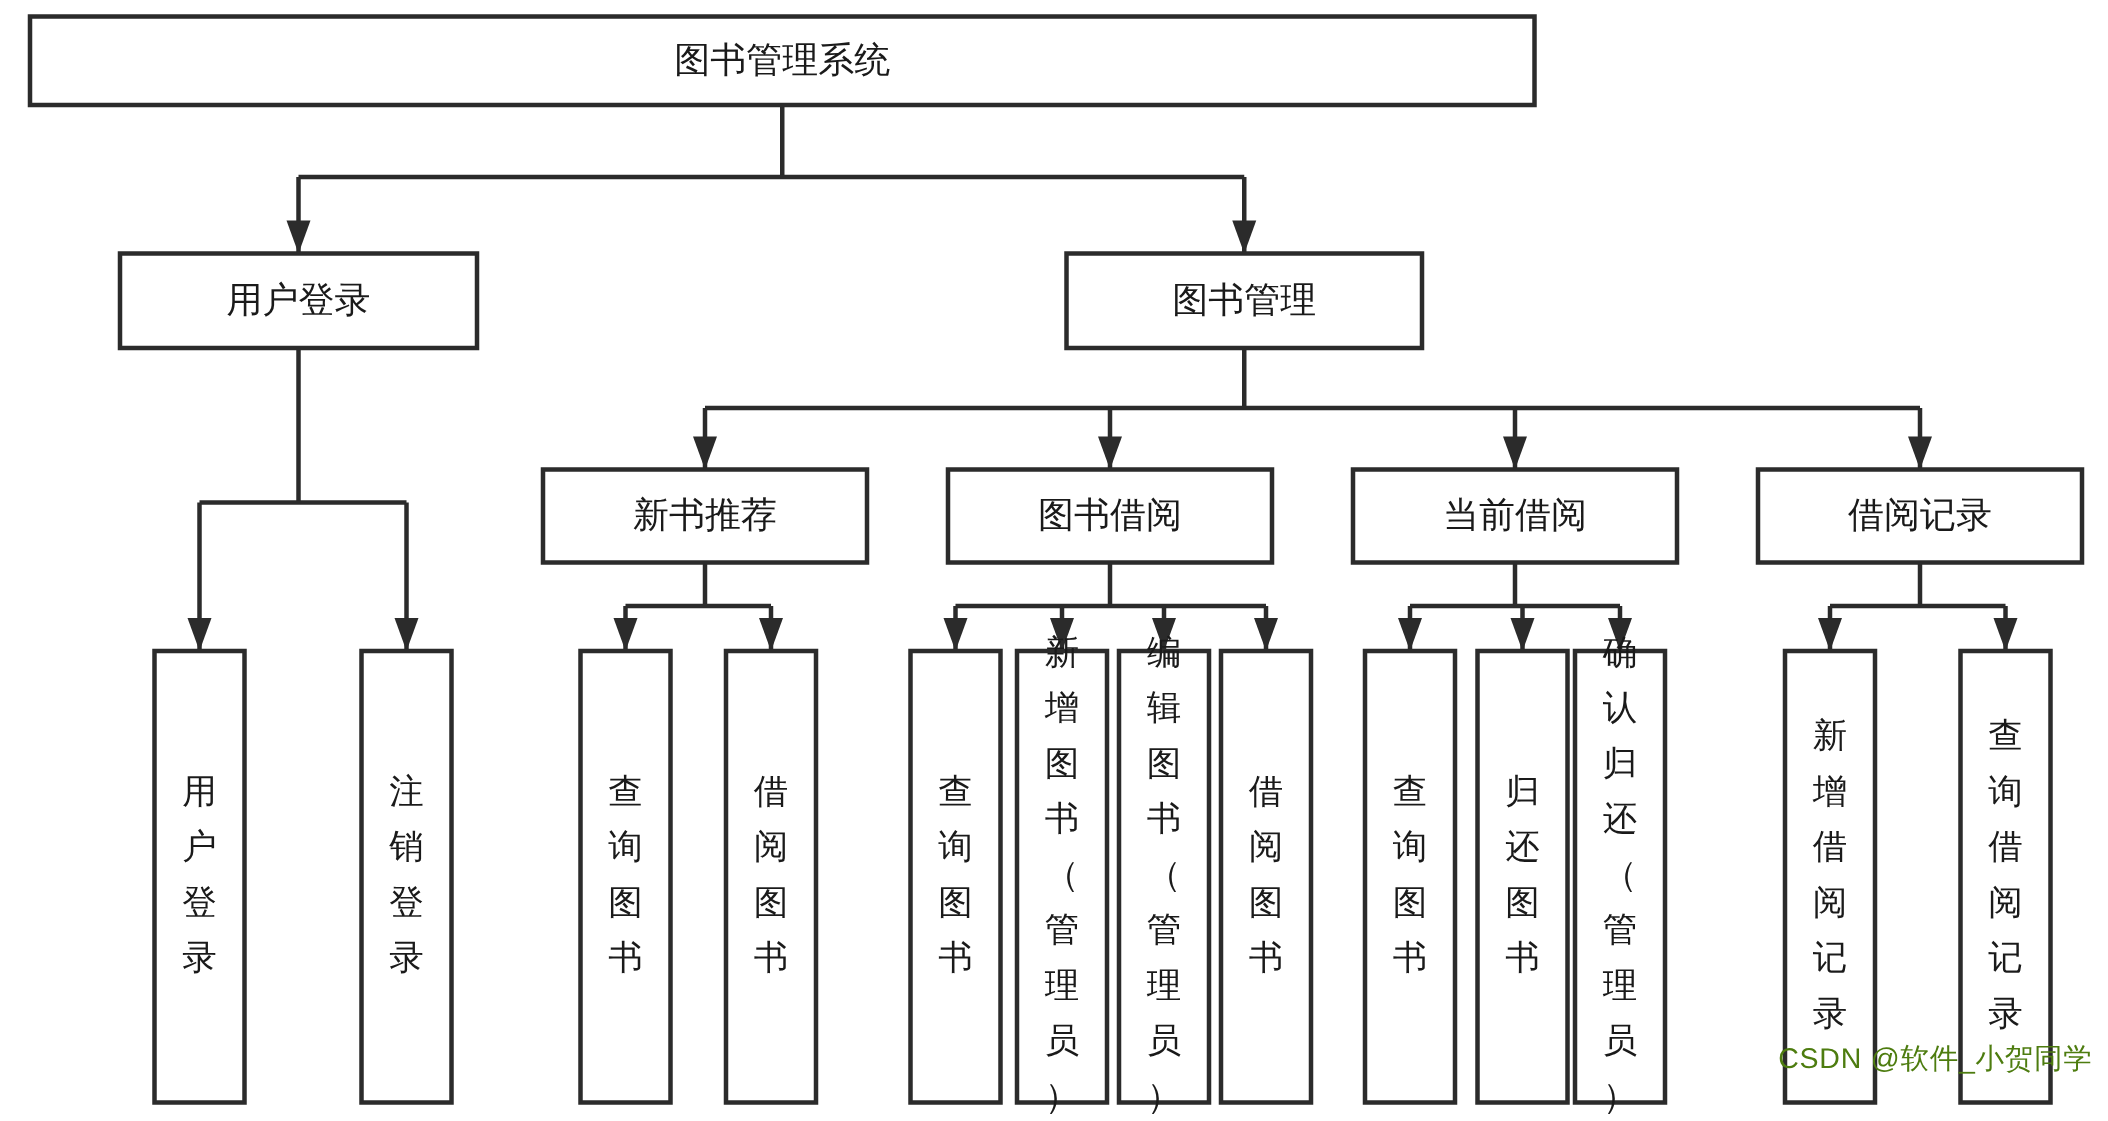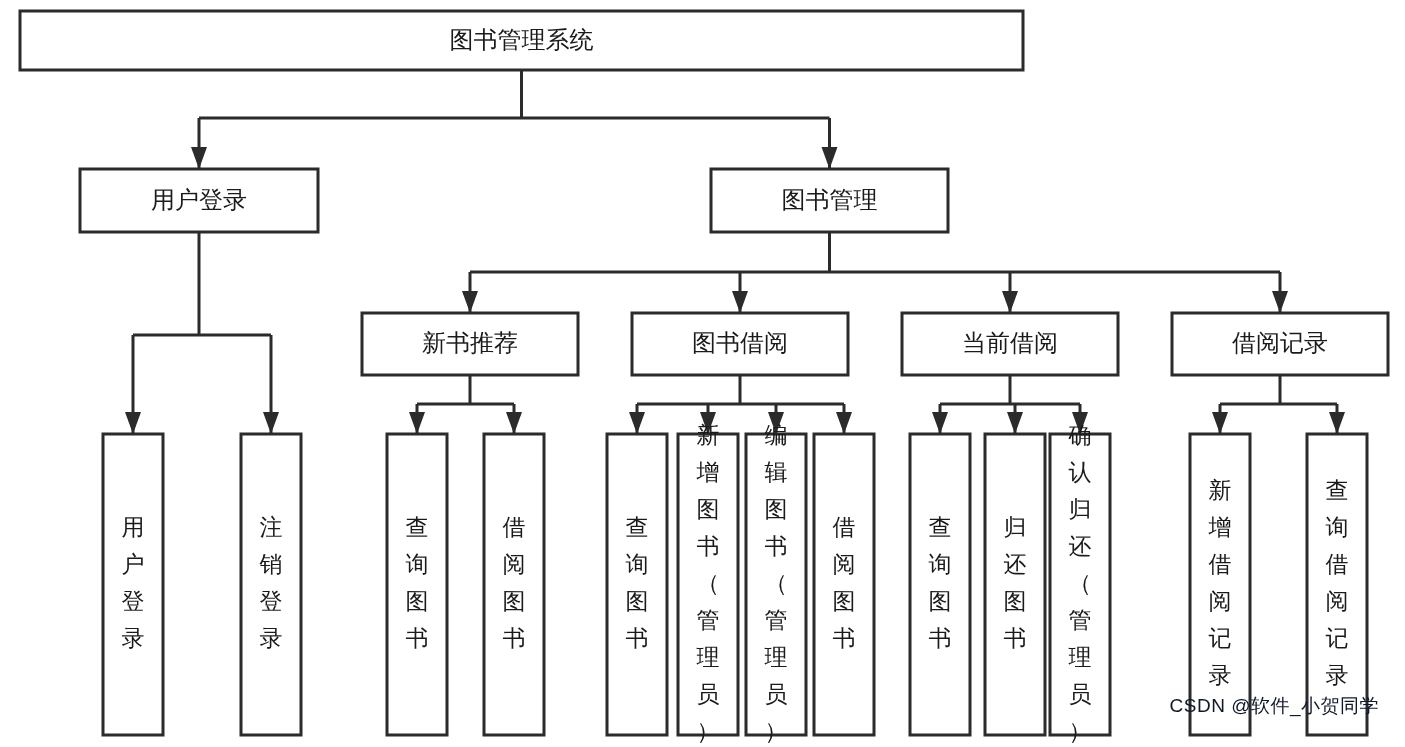--- a/index.html
+++ b/index.html
@@ -48,25 +48,25 @@
     stroke: #2b2b2b;
     stroke-width: 3;
     fill: none;
   }
   .arrow-head {
     fill: #2b2b2b;
     stroke: none;
   }
   .watermark {
     position: absolute;
-    right: 26px;
+    right: 10px;
     bottom: 6px;
     font-family: "Liberation Sans", sans-serif;
     font-size: 19px;
-    color: #0f172a;
+    color: #4d7c0f;
     white-space: nowrap;
     letter-spacing: 0.5px;
   }
 </style>
 </head>
 <body>
 
 <div id="diagram-root">
   <svg id="flow" viewBox="0 0 1405 747">
     <g id="connectors-layer">

